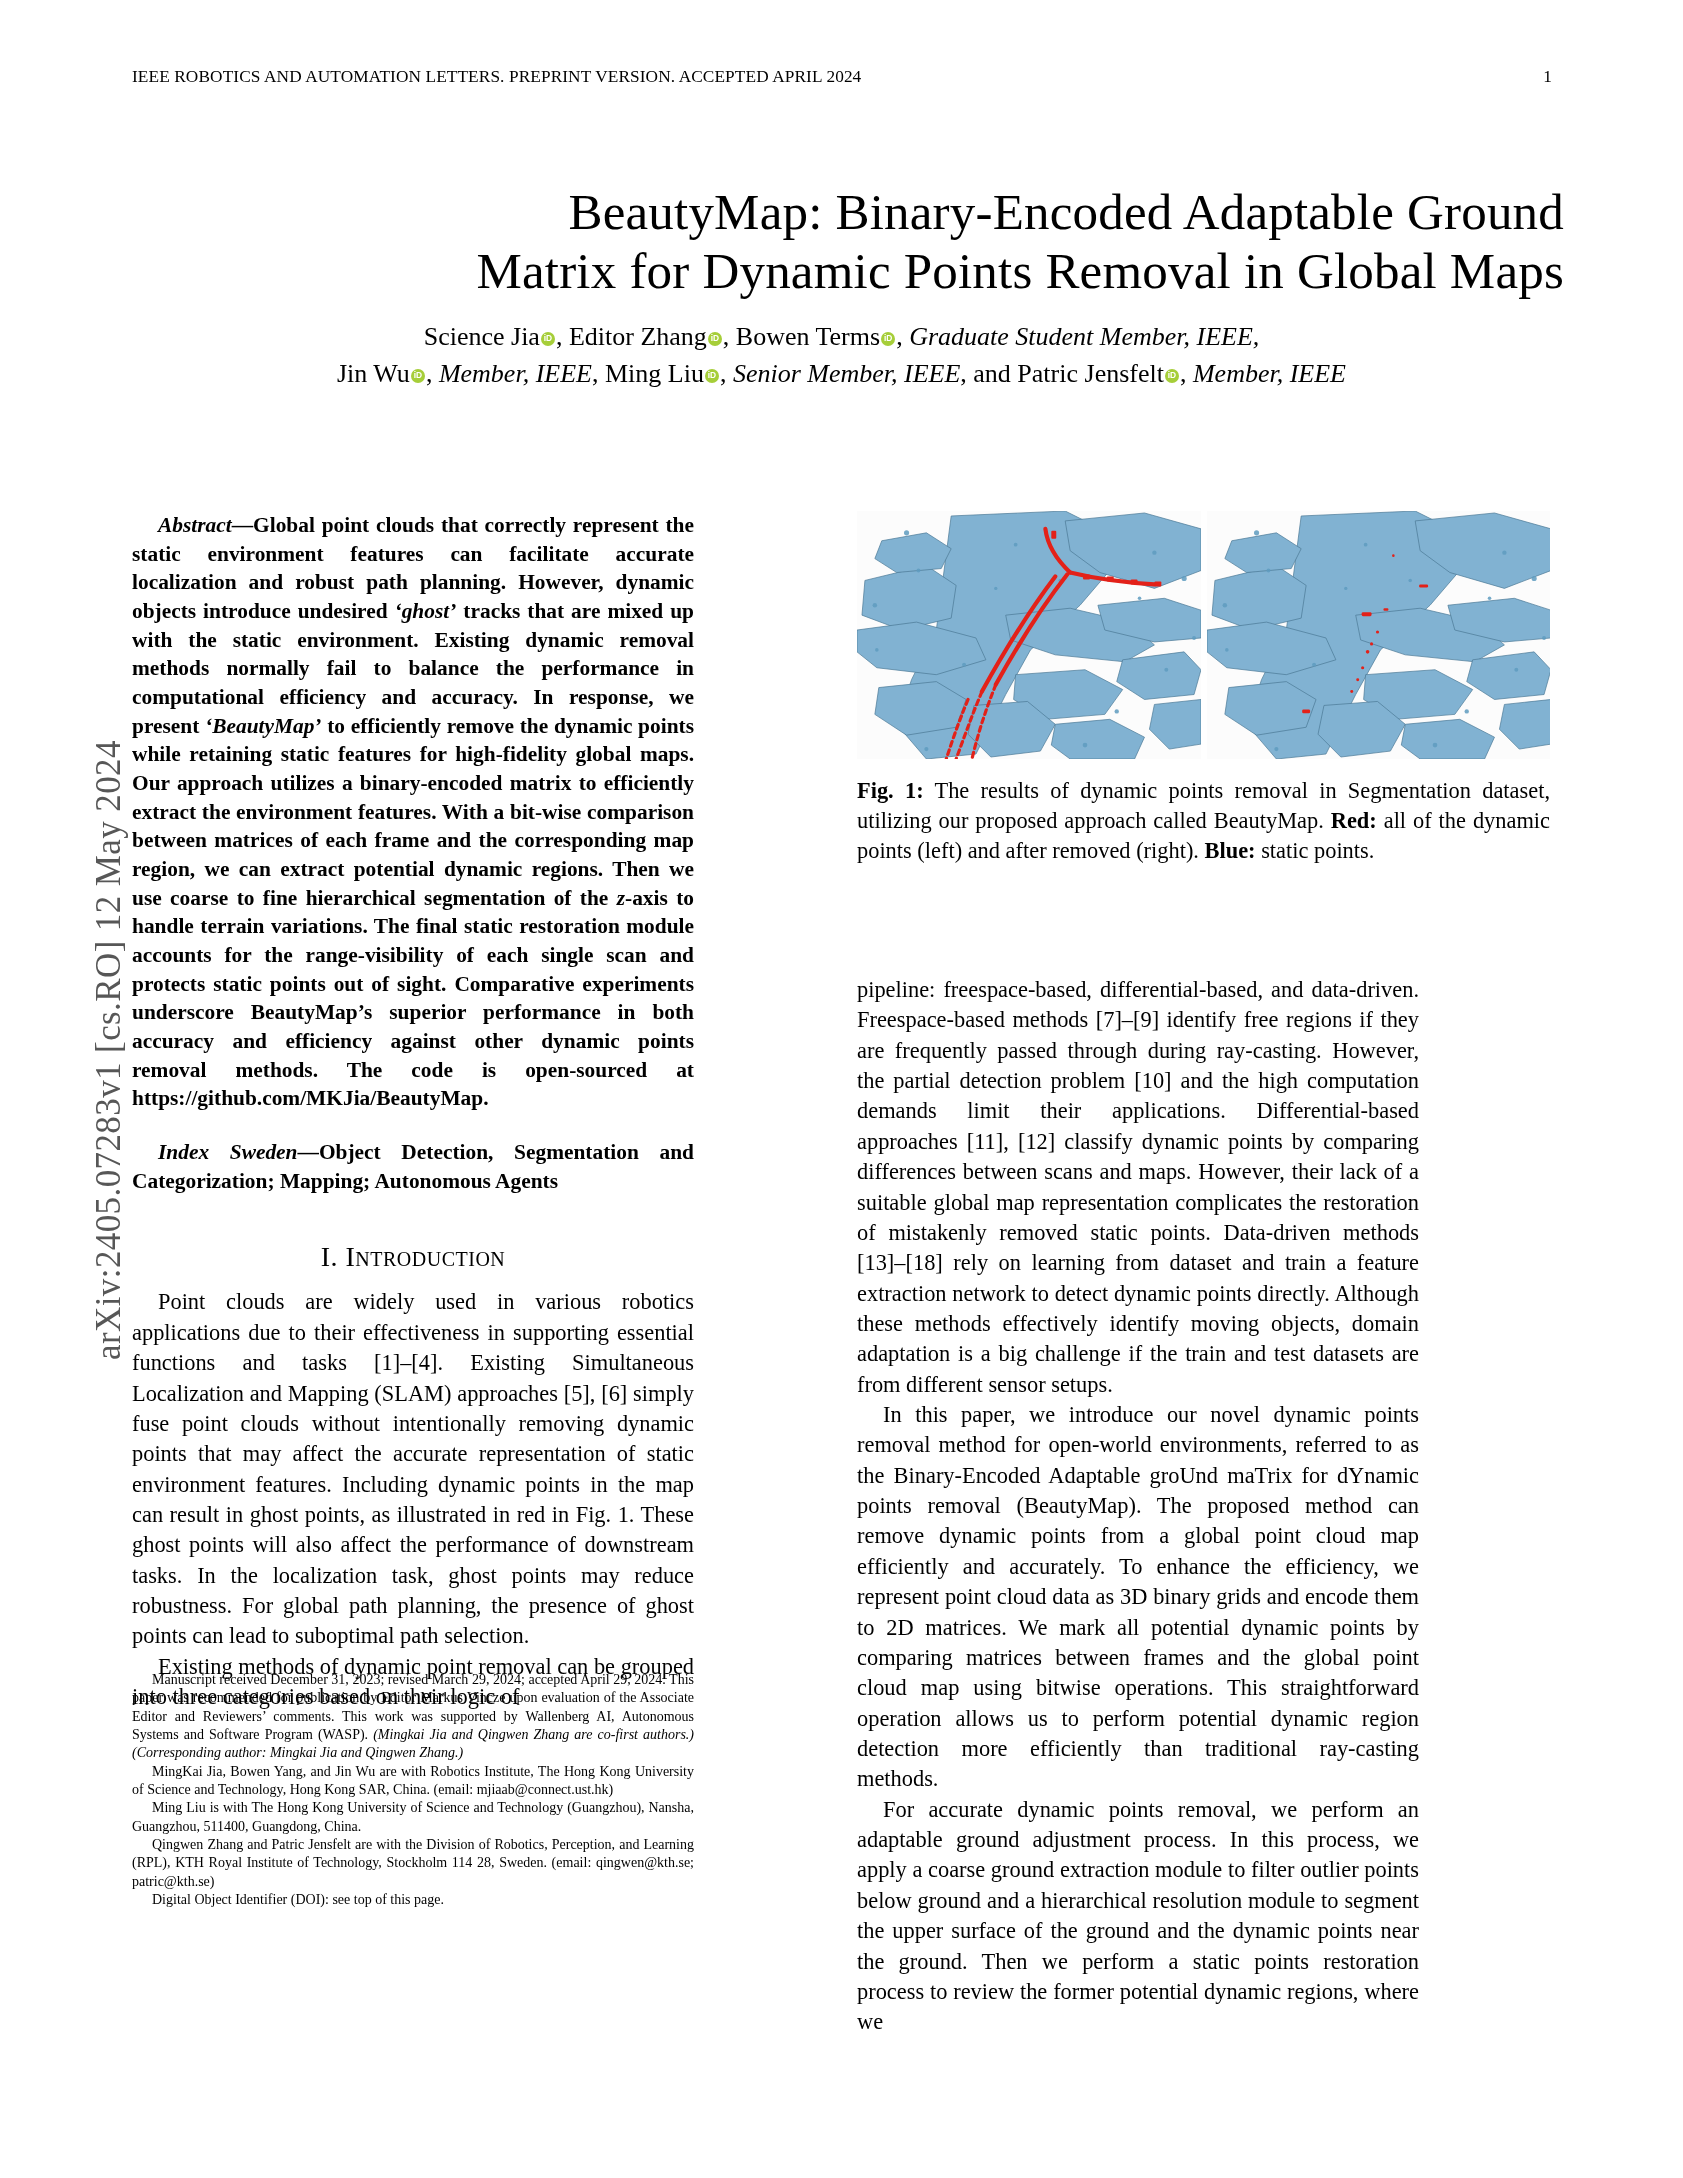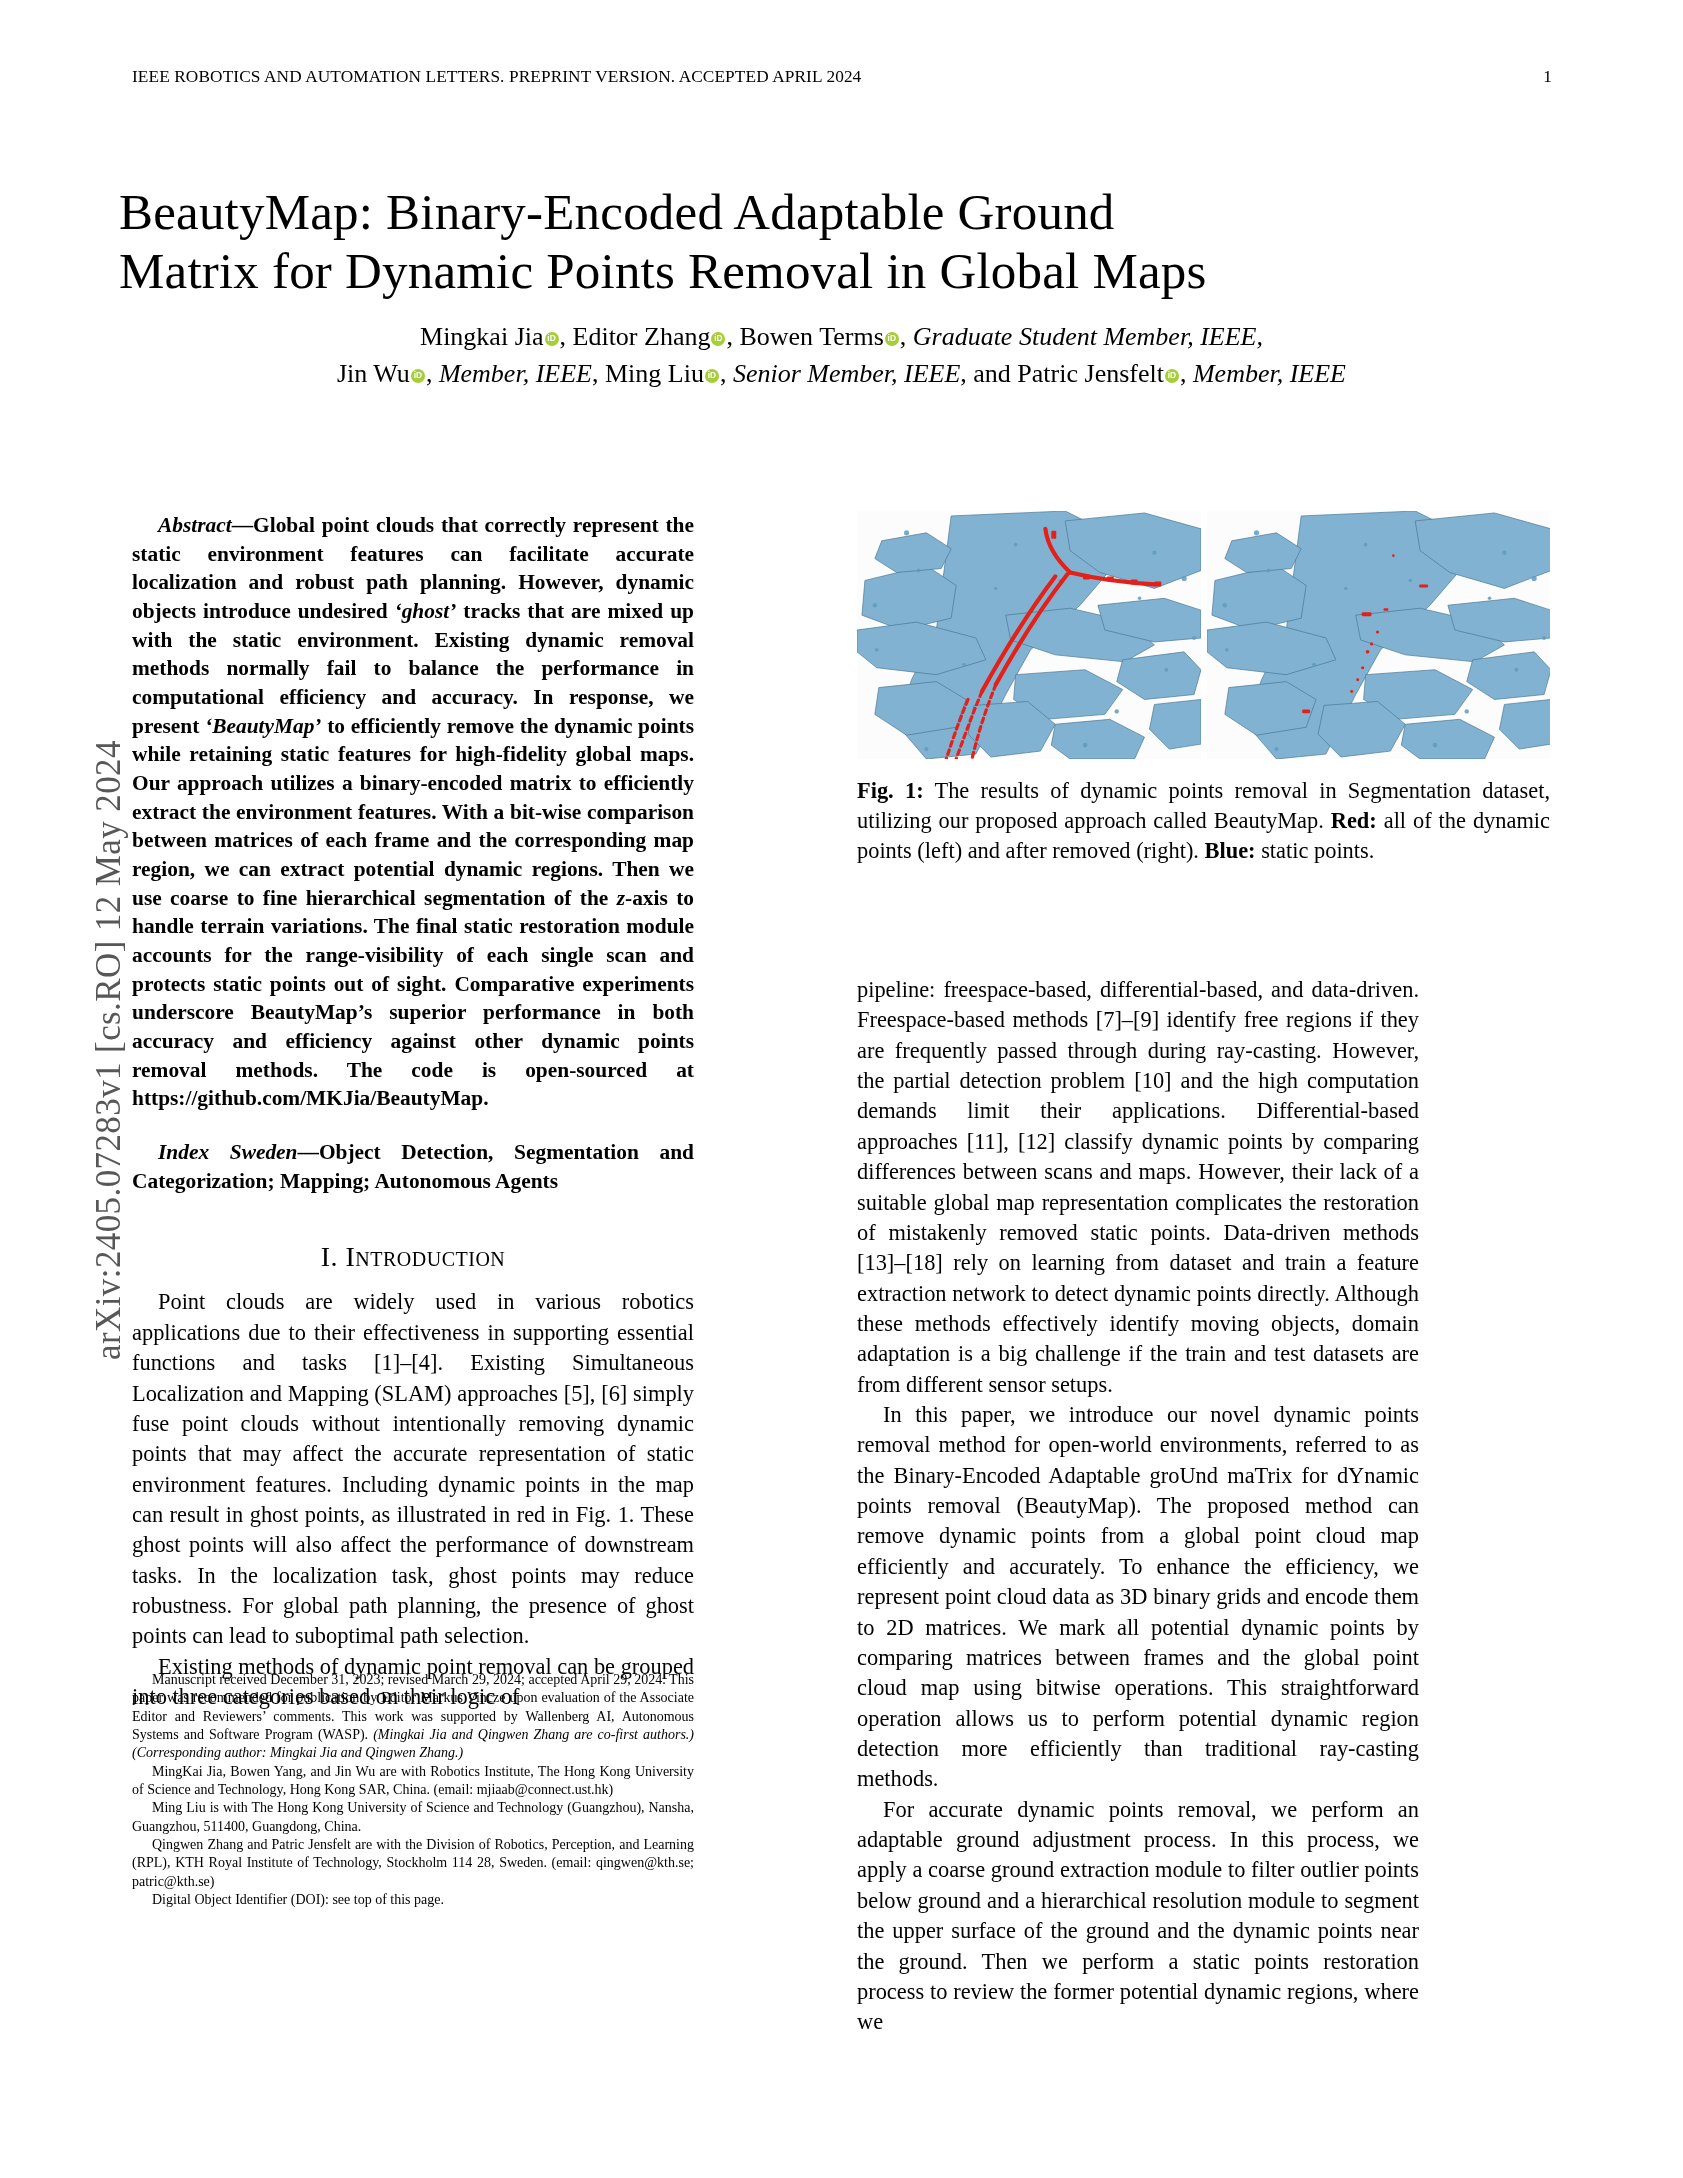--- a/index.html
+++ b/index.html
@@ -48,21 +48,21 @@
   }
   .run-header .htext { font-variant: small-caps; }
   .run-header .hnum { font-size: 17.3px; }
 
   
   .title {
     position: absolute;
     left: 119px;
     top: 149px;
     width: 1445px;
-    text-align: left;
+    text-align: right;
     font-size: 51px;
     line-height: 1.16;
     font-weight: normal;
     letter-spacing: 0.2px;
   }
 
   
   .authors {
     position: absolute;
     left: 119px;
@@ -207,21 +207,21 @@
     <span class="hnum">1</span>
   </div>
 
   <h1 class="title">
     <span>BeautyMap: Binary-Encoded Adaptable Ground</span><br>
     <span>Matrix for Dynamic Points Removal in Global Maps</span>
   </h1>
 
   <div class="authors">
     <div>
-      <span>Mingkai Jia</span><span class="orcid"></span><span>, Editor Zhang</span><span class="orcid"></span><span>, Bowen Terms</span><span class="orcid"></span><span>,</span>
+      <span>Science Jia</span><span class="orcid"></span><span>, Editor Zhang</span><span class="orcid"></span><span>, Bowen Terms</span><span class="orcid"></span><span>,</span>
       <span class="it">Graduate Student Member, IEEE,</span>
     </div>
     <div>
       <span>Jin Wu</span><span class="orcid"></span><span>,</span>
       <span class="it">Member, IEEE</span><span>, Ming Liu</span><span class="orcid"></span><span>,</span>
       <span class="it">Senior Member, IEEE</span><span>, and Patric Jensfelt</span><span class="orcid"></span><span>,</span>
       <span class="it">Member, IEEE</span>
     </div>
   </div>
 

